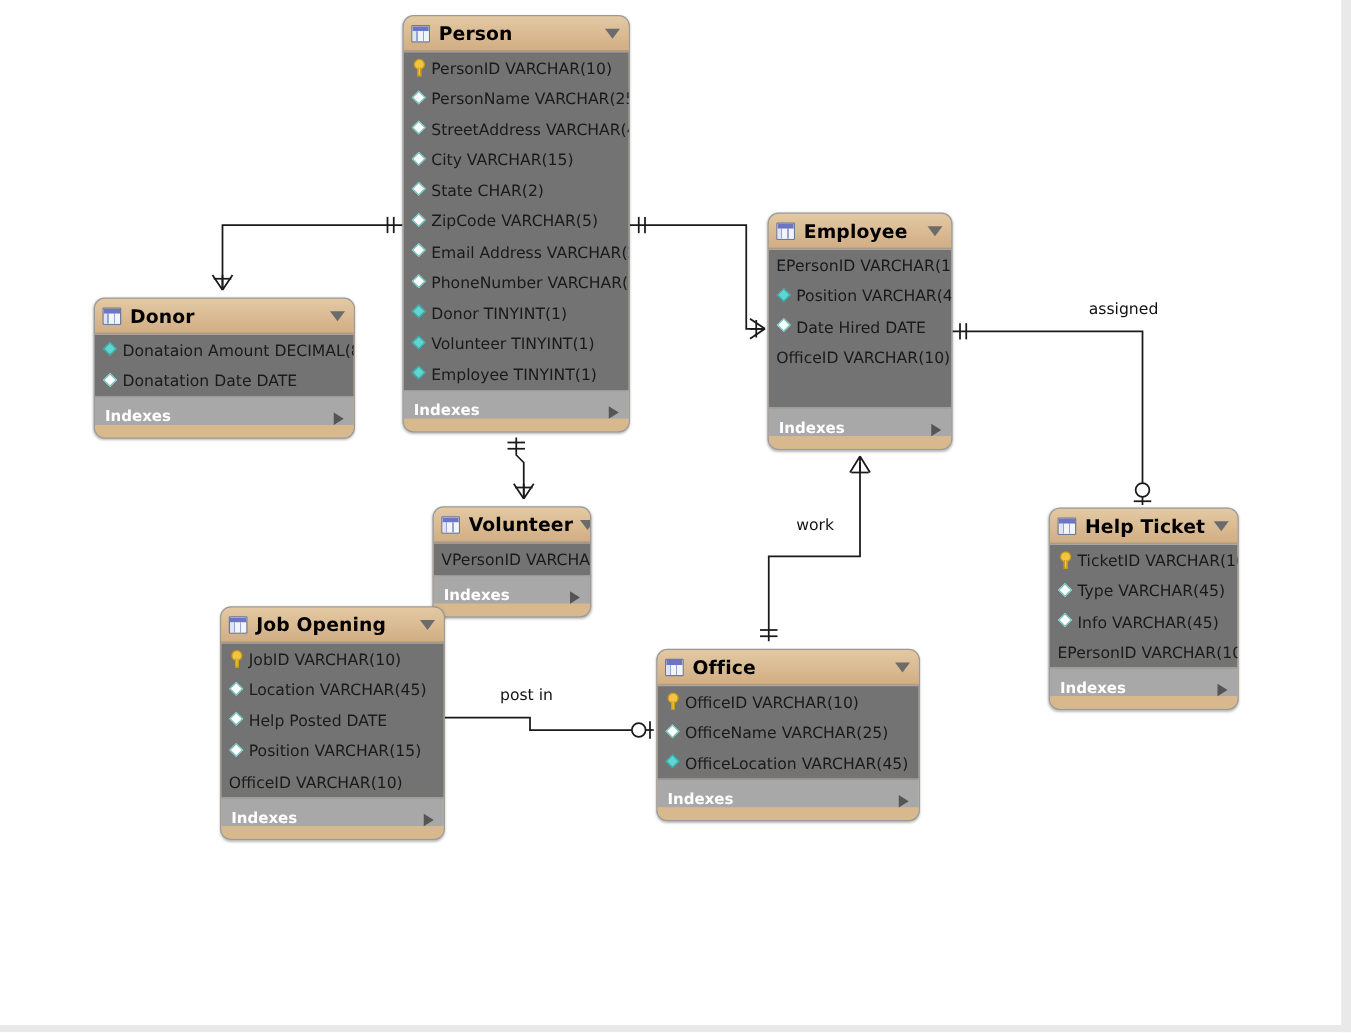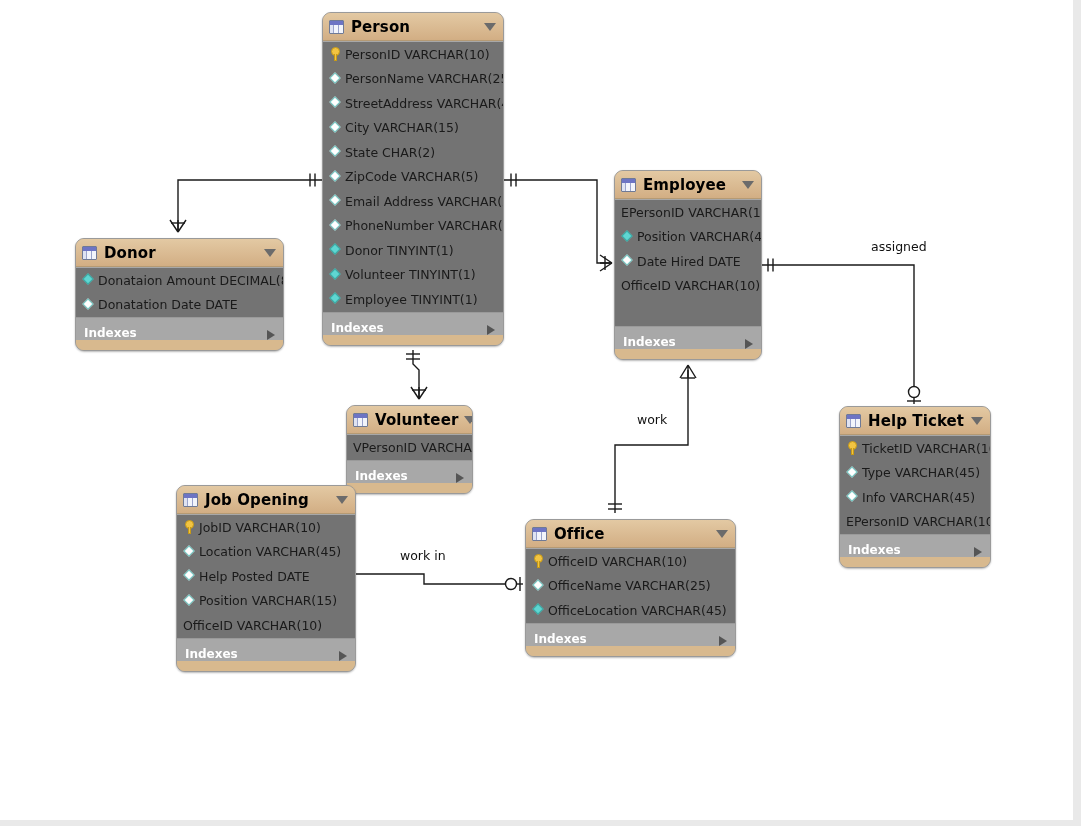--- a/index.html
+++ b/index.html
@@ -268,21 +268,21 @@
 
         <circle cx="511" cy="584" r="5.5" fill="#ffffff"></circle>
         <line x1="520" y1="577" x2="520" y2="591"></line>
         <line x1="516.5" y1="584" x2="523" y2="584"></line>
       </g>
     </g>
   </svg>
 
   <div class="rel-label" style="left:871px; top:239px;">assigned</div>
   <div class="rel-label" style="left:637px; top:412px;">work</div>
-  <div class="rel-label" style="left:400px; top:548px;">work in</div>
+  <div class="rel-label" style="left:400px; top:548px;">post in</div>
 
   <div id="tables-root">
       <div class="table-box" style="left: 322px; top: 12px; width: 182px;">
         <div class="tbl-header">
           <span class="tbl-icon"></span>
           <span class="tbl-title">Person</span>
           <span class="caret"></span>
         </div>
         <div class="tbl-fields">
           <div class="field-row">

